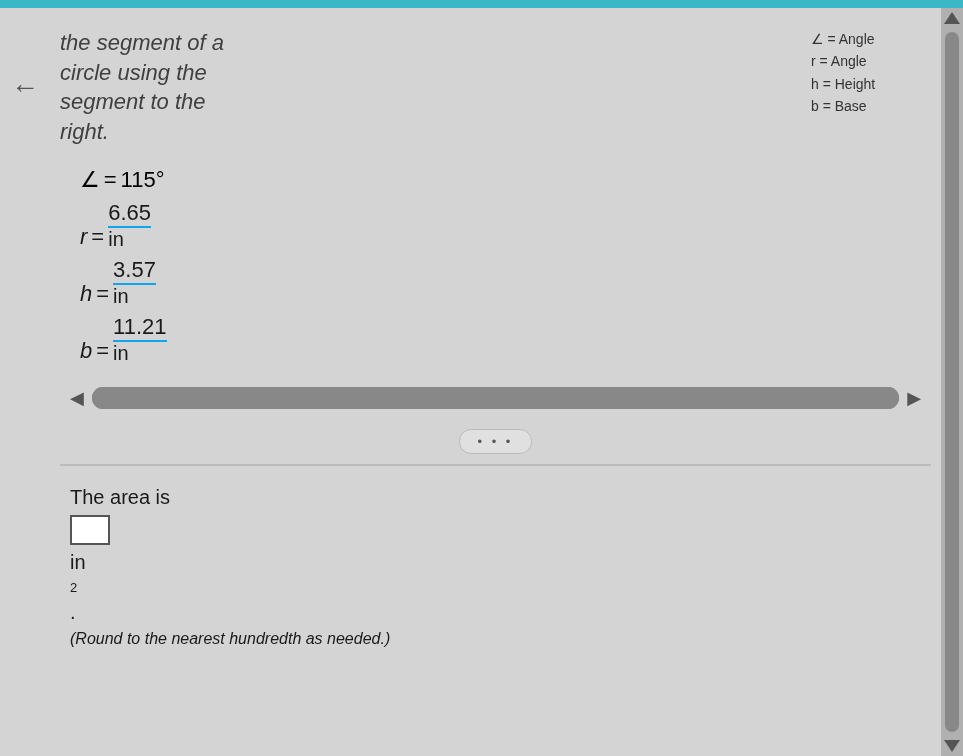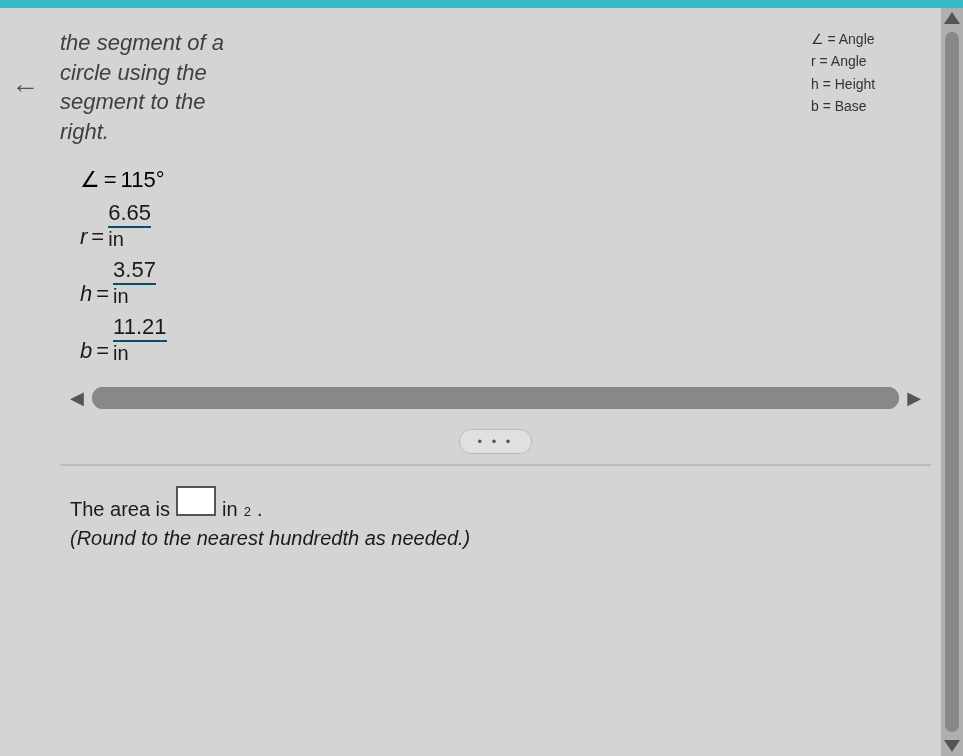--- a/index.html
+++ b/index.html
@@ -133,21 +133,21 @@
     .var-value-block {
       display: flex;
       flex-direction: column;
       align-items: flex-start;
       line-height: 1.1;
     }
 
     .var-number {
       font-size: 22px;
       font-weight: normal;
-      border-bottom: 2px solid #0c4a6e;
+      border-bottom: 2px solid #0ea5e9;
       padding-bottom: 1px;
     }
 
     .var-unit {
       font-size: 20px;
     }
 
     .angle-row {
       font-size: 22px;
       display: flex;
@@ -225,38 +225,39 @@
       padding: 15px 10px 10px 10px;
       font-size: 20px;
       color: #1a1a1a;
     }
 
     .answer-line {
       display: flex;
       align-items: baseline;
       gap: 6px;
       margin-bottom: 6px;
+      flex-direction: column;
     }
 
     .answer-box {
       display: inline-block;
       width: 40px;
       height: 30px;
       border: 2px solid #555;
       background: white;
       vertical-align: middle;
     }
 
     .superscript {
       font-size: 13px;
       vertical-align: super;
     }
 
     .round-note {
-      font-size: 20px;
+      font-size: 16px;
       color: #1a1a1a;
       font-style: italic;
     }
 
     
     .right-scrollbar {
       width: 22px;
       display: flex;
       flex-direction: column;
       align-items: center;

